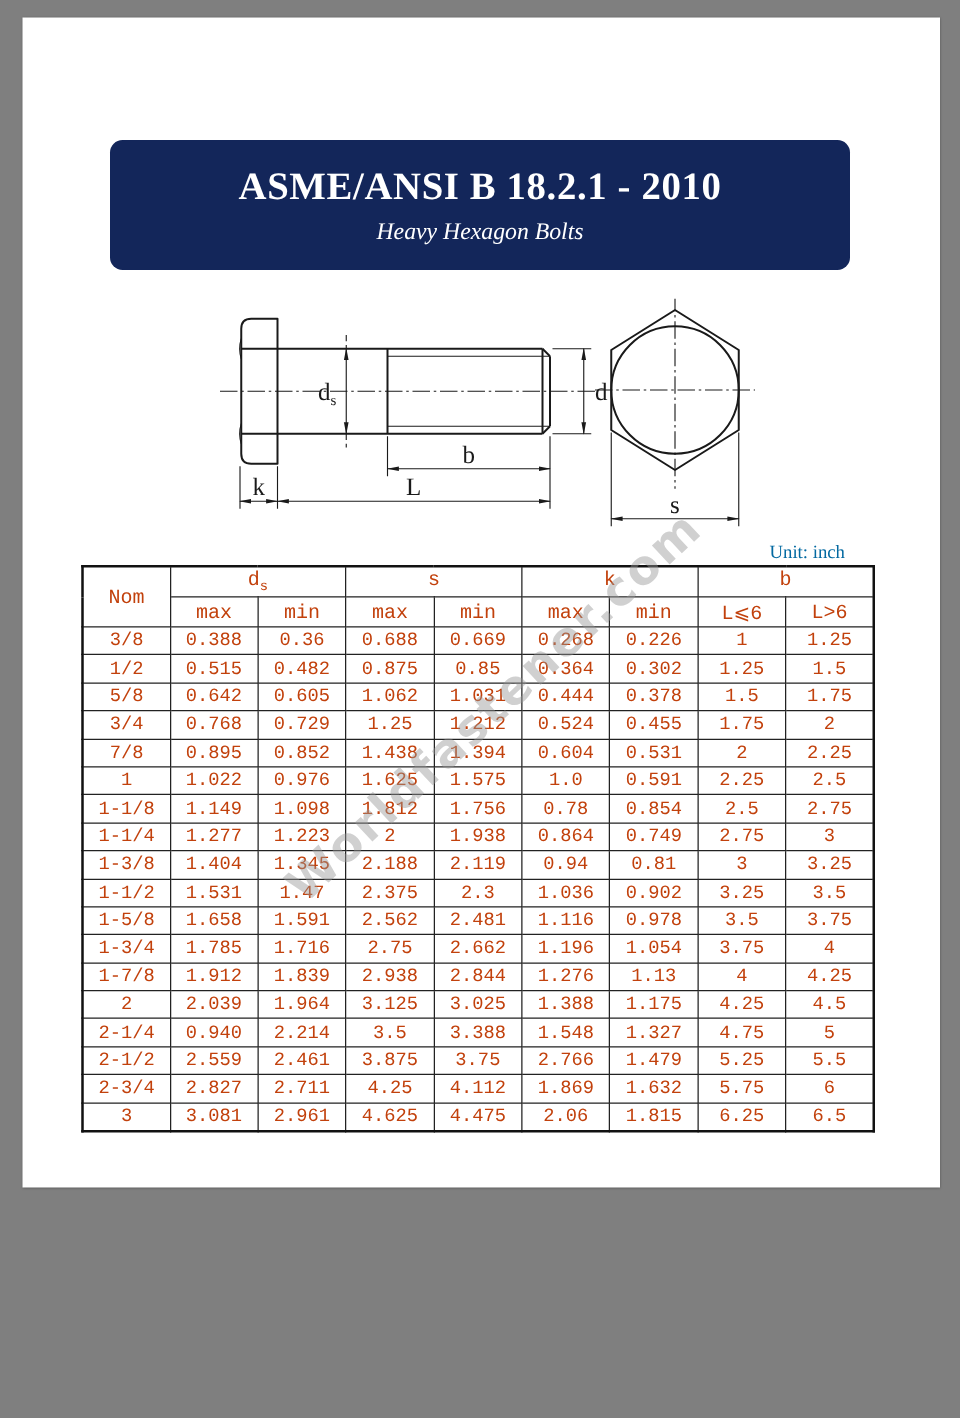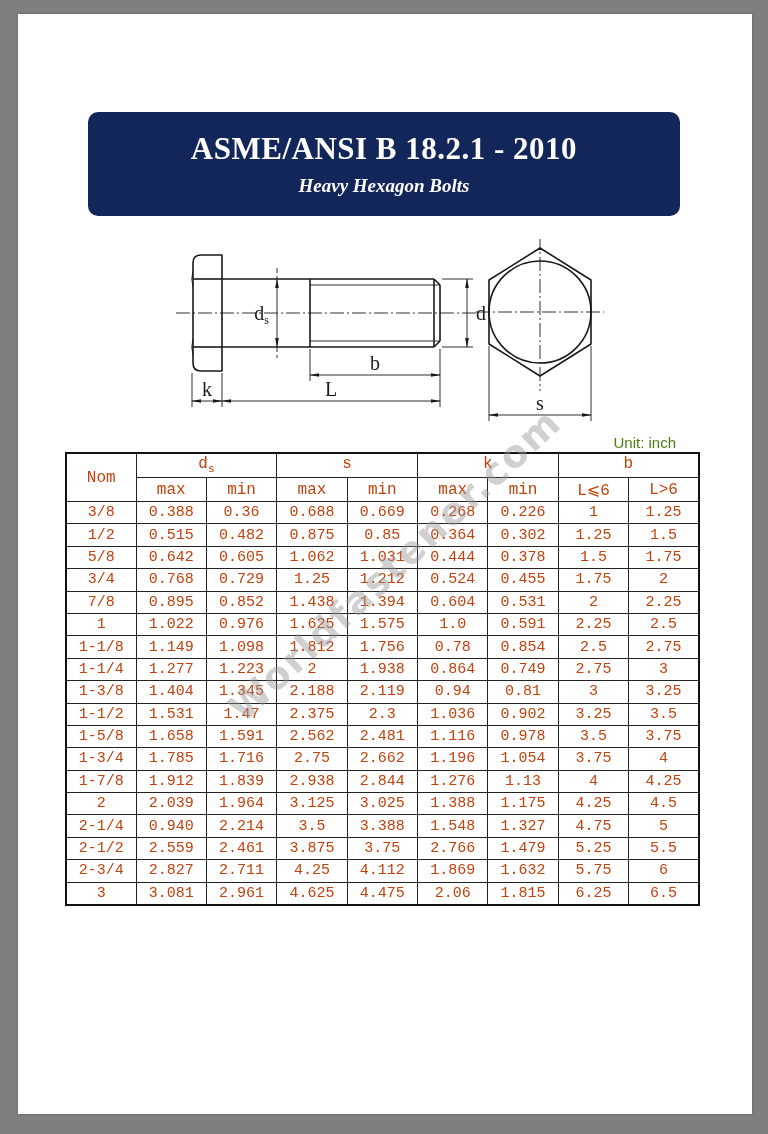--- a/index.html
+++ b/index.html
@@ -1,35 +1,35 @@
 <!DOCTYPE html>
 <html><head>
 <meta charset="utf-8">
 <style>
   html,body{margin:0;padding:0;}
   .frame{position:relative;width:768px;height:1134px;background:#7f7f7f;overflow:hidden;
          font-family:"Liberation Sans",sans-serif;}
-  .page{position:absolute;left:18px;top:14px;width:734px;height:1100px;background:#ffffff;
+  .page{position:absolute;left:18px;top:14px;width:734px;height:936px;background:#ffffff;
         box-shadow:0 0 2px rgba(0,0,0,.35);}
   
   .banner{position:absolute;left:70px;top:98px;width:592px;height:104px;border-radius:10px;
           background:#13265a;color:#fff;display:flex;flex-direction:column;align-items:center;justify-content:center;}
   .banner .title{font-family:"Liberation Serif",serif;font-weight:bold;font-size:31px;letter-spacing:.5px;}
-  .banner .subtitle{font-family:"Liberation Serif",serif;font-weight:bold;font-style:italic;font-size:19px;margin-top:8px;}
+  .banner .subtitle{font-family:"Liberation Serif",serif;font-weight:normal;font-style:italic;font-size:19px;margin-top:8px;}
   
   .drawing{position:absolute;left:120px;top:225px;width:500px;height:200px;}
   .drawing svg{display:block;}
   .outline{stroke:#1a1a1a;stroke-width:1.6;fill:none;stroke-linejoin:round;}
   .thin{stroke:#1a1a1a;stroke-width:.9;fill:none;}
   .cl{stroke:#1a1a1a;stroke-width:.9;fill:none;stroke-dasharray:14 3 2 3;}
   .dash{stroke:#1a1a1a;stroke-width:.9;fill:none;stroke-dasharray:5 3;}
   .dimtext{font-family:"Liberation Serif",serif;font-size:20px;fill:#1a1a1a;}
   
-  .unit{position:absolute;top:420px;right:76px;font-family:Liberation Sans, sans-serif;
-        font-size:15px;color:#4d7c0f;}
+  .unit{position:absolute;top:420px;right:76px;font-family:Liberation Serif, serif;
+        font-size:15px;color:#0369a1;}
   
   table.spec{position:absolute;left:47px;top:438px;width:635px;border-collapse:collapse;
              table-layout:fixed;border:2.5px solid #111;
              font-family:"Liberation Mono",monospace;color:#c2410c;}
   table.spec th,table.spec td{border:1px solid #222;text-align:center;padding:0;font-weight:normal;}
   table.spec thead th{height:23px;font-size:16px;}
   table.spec tbody td{height:21.4px;font-size:15px;}
   table.spec sub{font-size:11px;}
   
   .watermark{position:absolute;left:107px;top:516px;width:540px;height:70px;line-height:70px;

